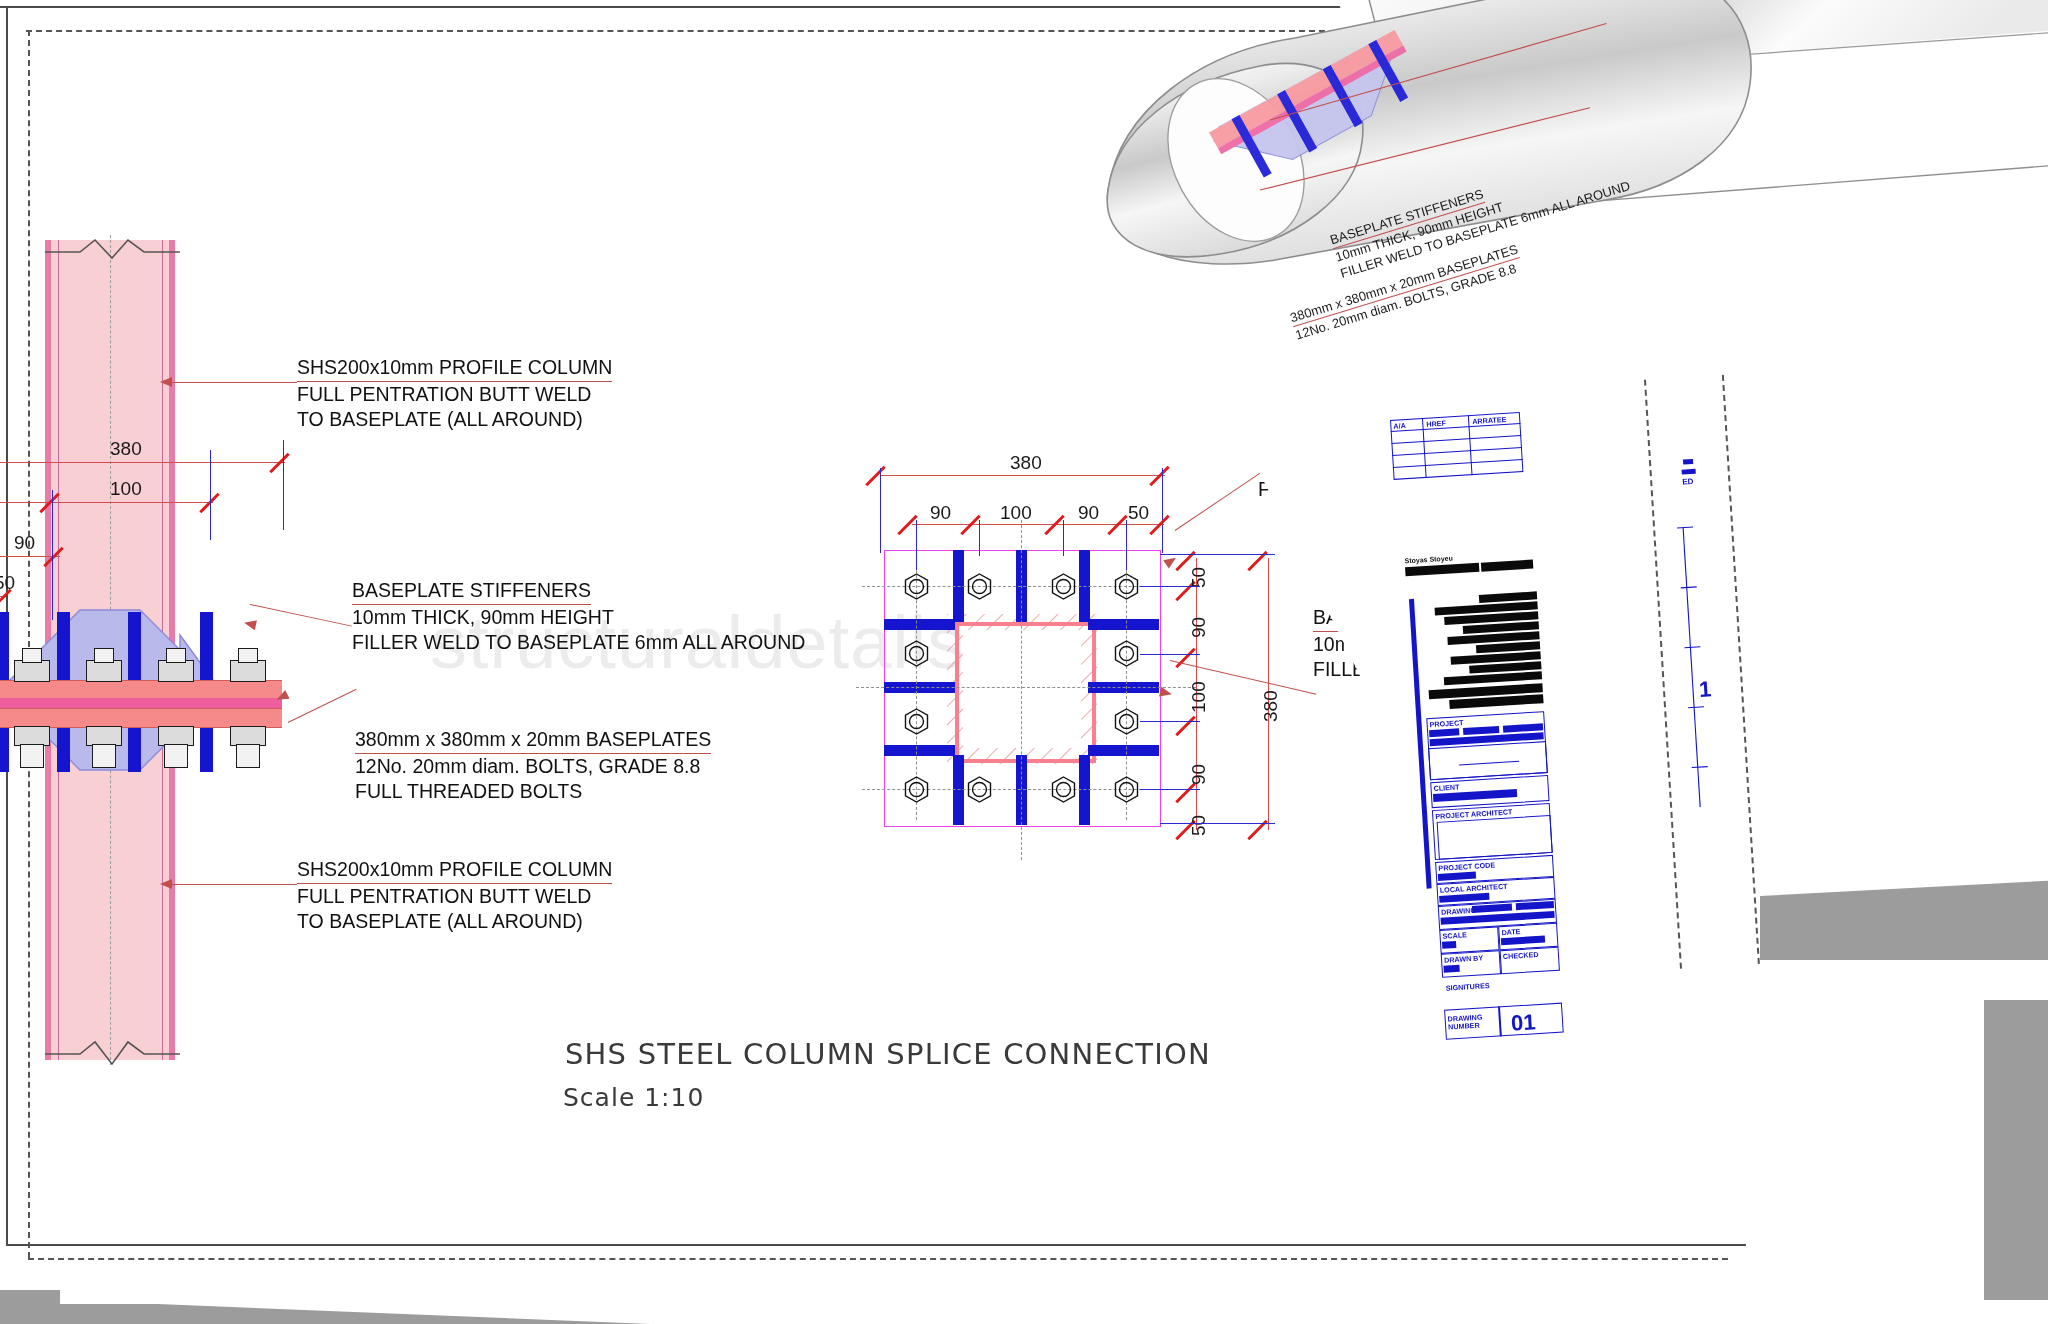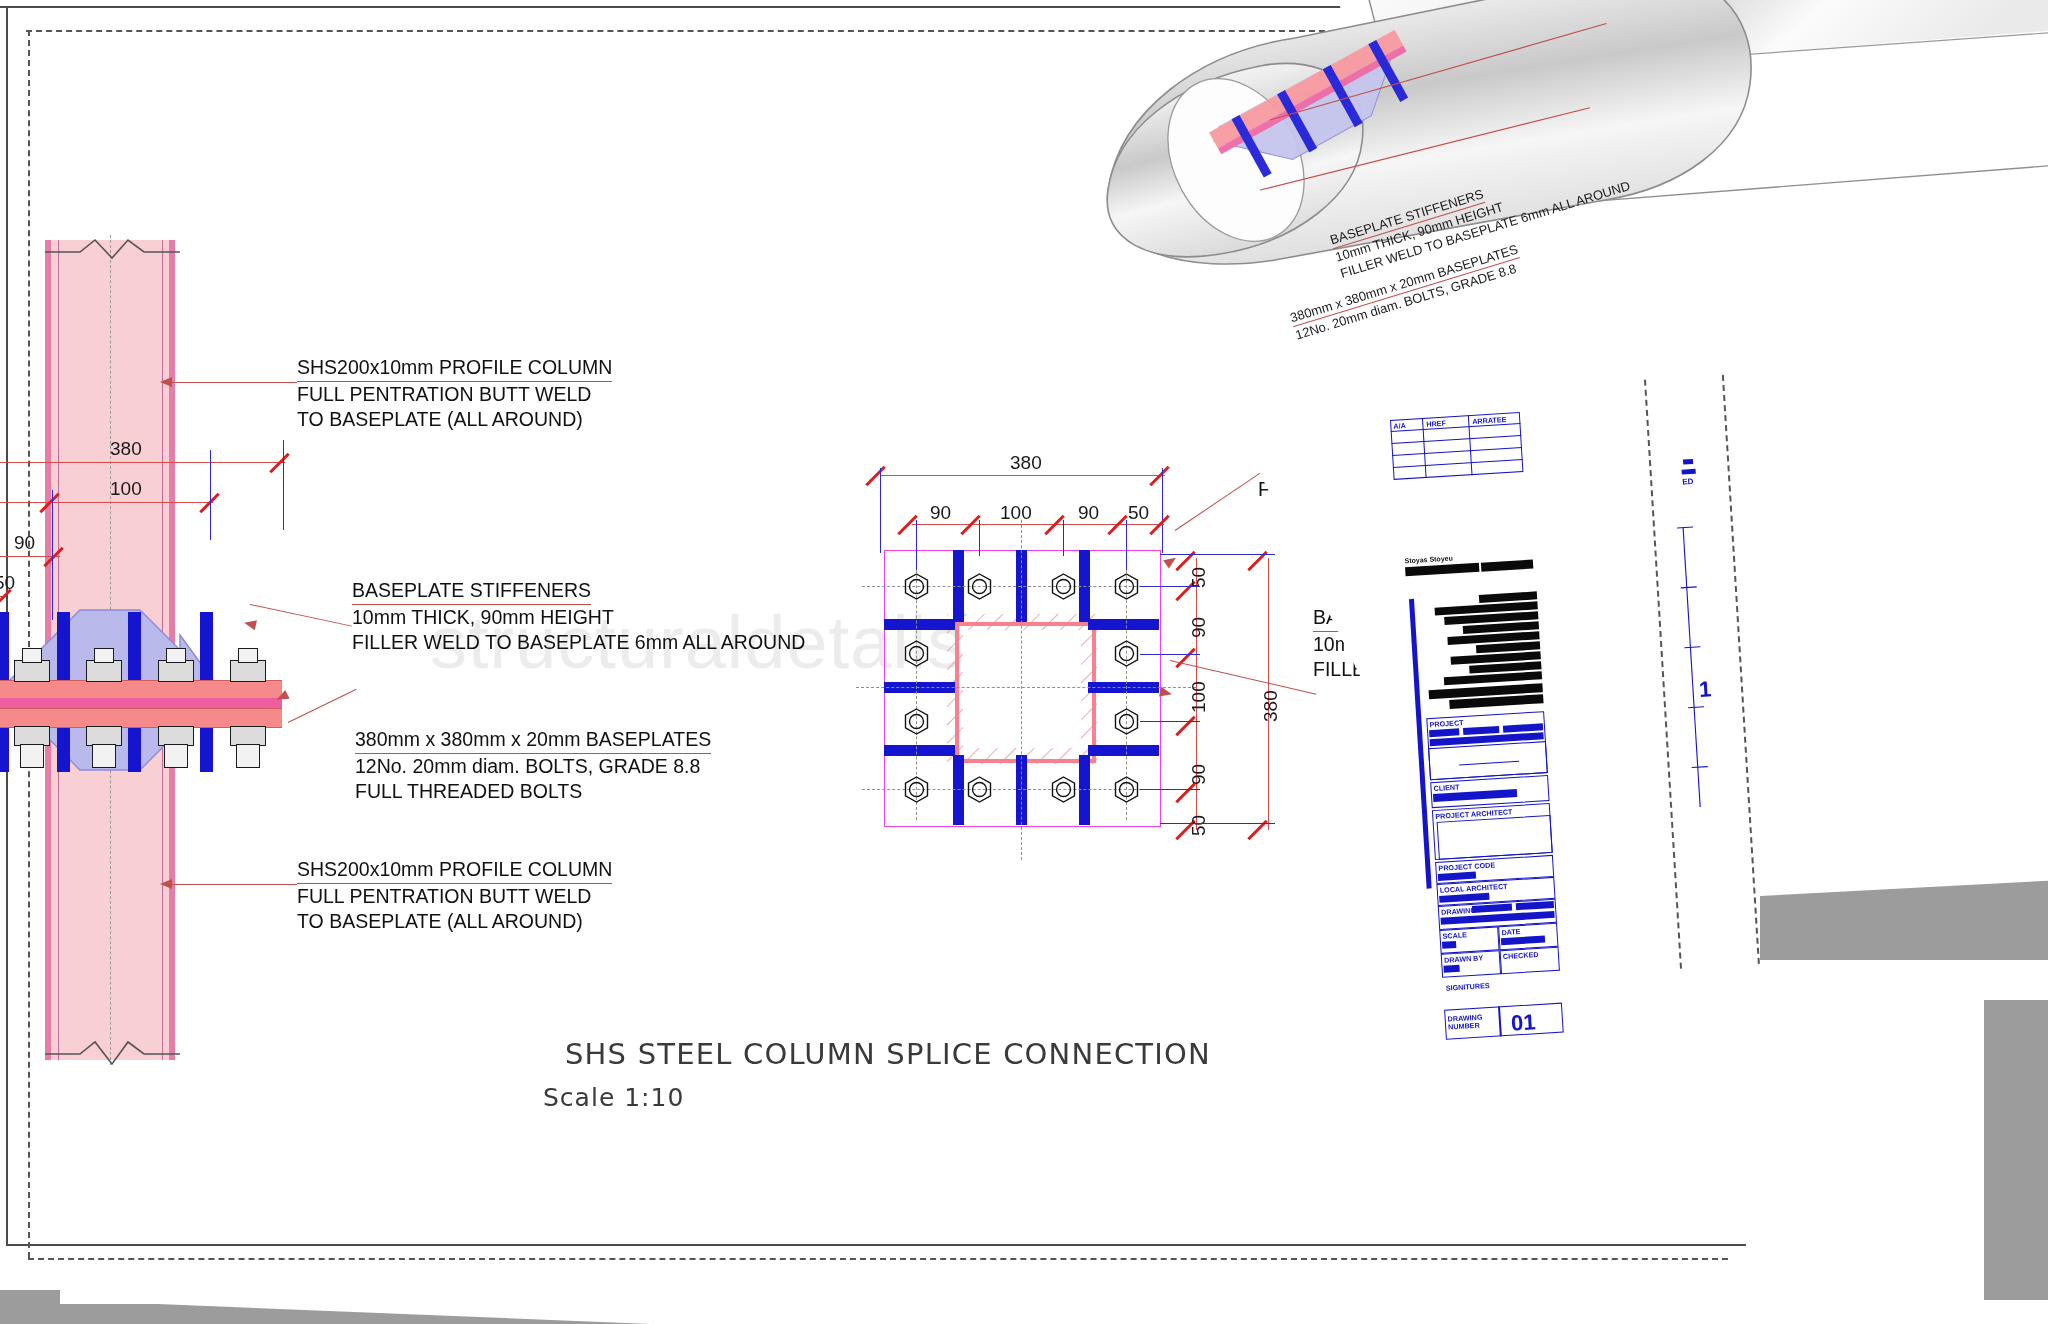--- a/index.html
+++ b/index.html
@@ -351,21 +351,21 @@
 
   <div class="note" style="left:1313px;top:605px;">
     <div><span class="under">BASEPLATE STIFFENERS</span></div>
     <div>10mm THICK, 90mm HEIGHT</div>
     <div>FILLER WELD TO BASEPLATE 6mm ALL AROUND</div>
   </div>
   <div class="leader" style="left:1170px;top:660px;width:150px;transform:rotate(13deg);"></div>
   <div class="arrowhead" style="left:1160px;top:688px;transform:rotate(193deg);"></div>
 
   <div class="main-title" style="left:565px;top:1037px;text-align:center;">SHS STEEL COLUMN SPLICE CONNECTION</div>
-  <div class="sub-title" style="left:543px;top:1083px;">Scale 1:10</div>
+  <div class="sub-title" style="left:563px;top:1083px;">Scale 1:10</div>
 
   <div class="roll-wrap">
     <svg style="position:absolute;left:0;top:0;width:1000px;height:1060px;" viewBox="0 0 1000 1060">
       <defs>
         <linearGradient id="rollg" x1="0" y1="0" x2="1" y2="0.25">
           <stop offset="0%" stop-color="#ffffff"></stop>
           <stop offset="30%" stop-color="#f2f2f2"></stop>
           <stop offset="55%" stop-color="#cfcfcf"></stop>
           <stop offset="75%" stop-color="#fbfbfb"></stop>
           <stop offset="100%" stop-color="#e8e8e8"></stop>

